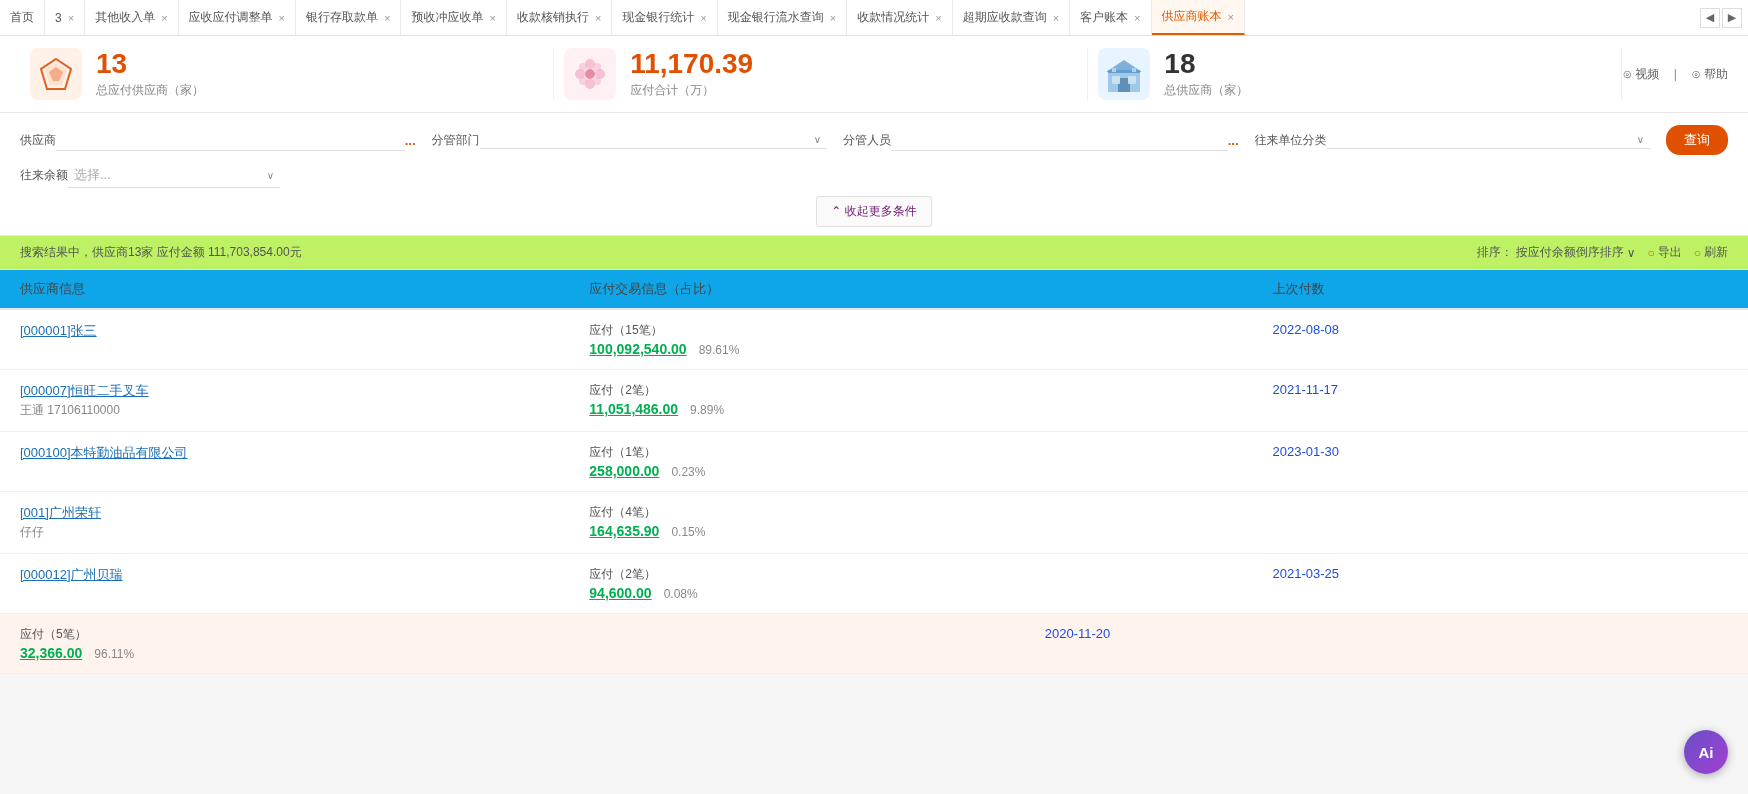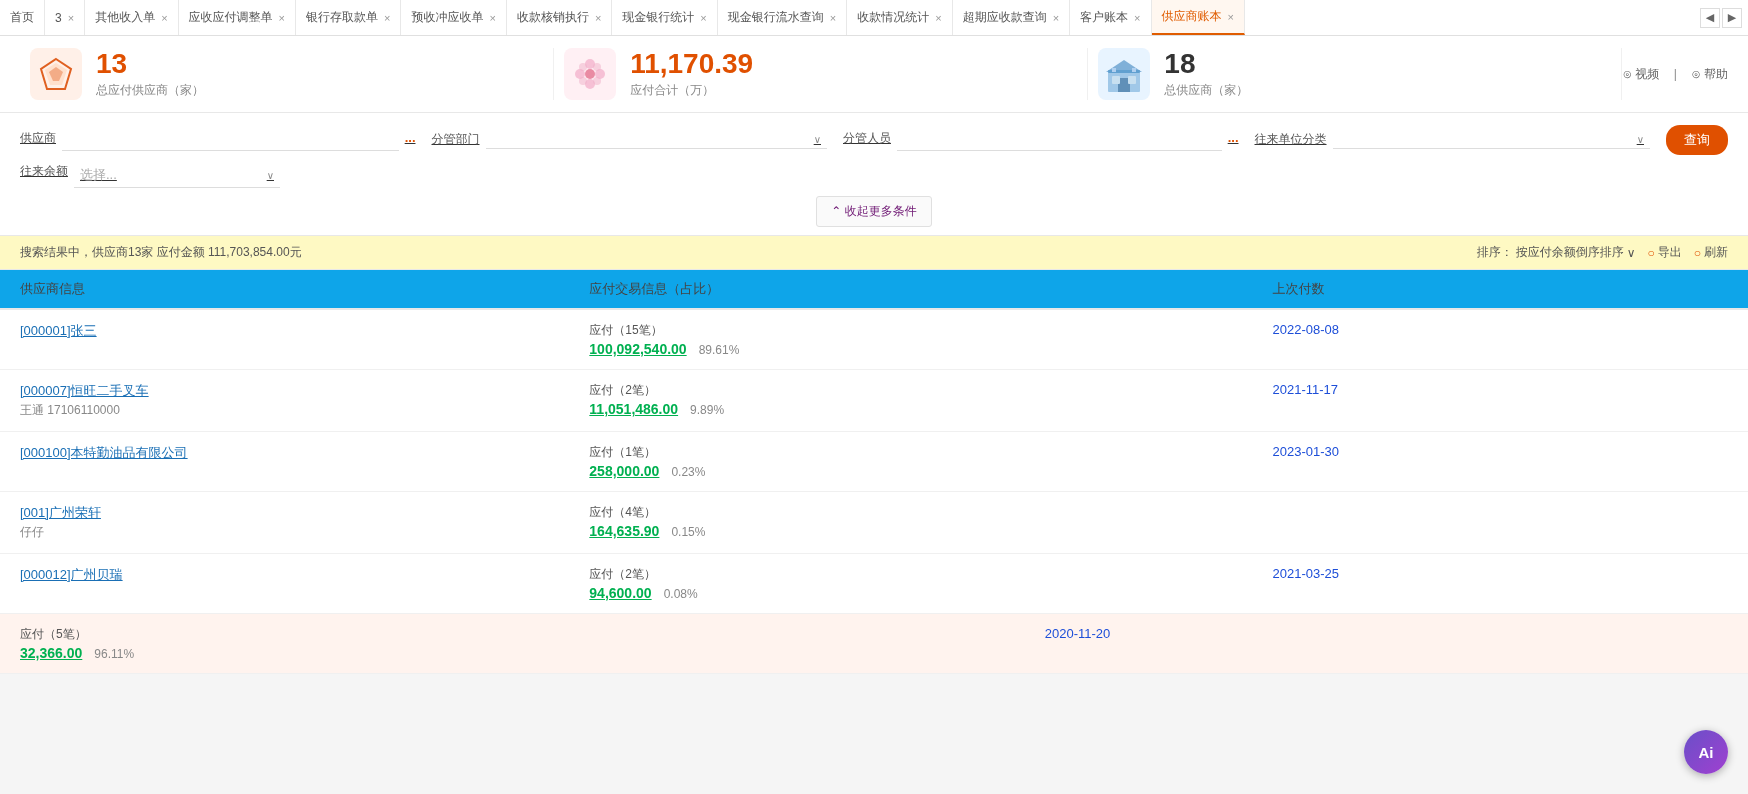--- a/index.html
+++ b/index.html
@@ -100,24 +100,22 @@
       border-bottom: 1px solid #e8e8e8;
     }
     .filter-row {
       display: flex;
       align-items: center;
       gap: 16px;
       margin-bottom: 8px;
     }
     .filter-item {
       display: flex;
-      align-items: flex-start;
-      gap: 6px;
+      align-items: center;
       flex: 1;
-      text-decoration: underline;
     }
     .filter-label { font-size: 12px; color: #555; white-space: nowrap; flex-shrink: 0; }
     .filter-input {
       flex: 1;
       border: none;
       border-bottom: 1px solid #ddd;
       padding: 3px 6px;
       font-size: 12px;
       color: #333;
       outline: none;
@@ -158,21 +156,21 @@
       border: 1px solid #e0e0e0;
       border-radius: 3px;
       padding: 6px 14px;
       background: #fafafa;
     }
 
     
     .results-bar {
       display: flex;
       align-items: center;
-      background: #fef9c3;
+      background: #bef264;
       padding: 8px 20px;
       border-bottom: 1px solid #e8e8e8;
       font-size: 12px;
       color: #555;
     }
     .results-bar .sort-area {
       margin-left: auto;
       display: flex;
       align-items: center;
       gap: 12px;

